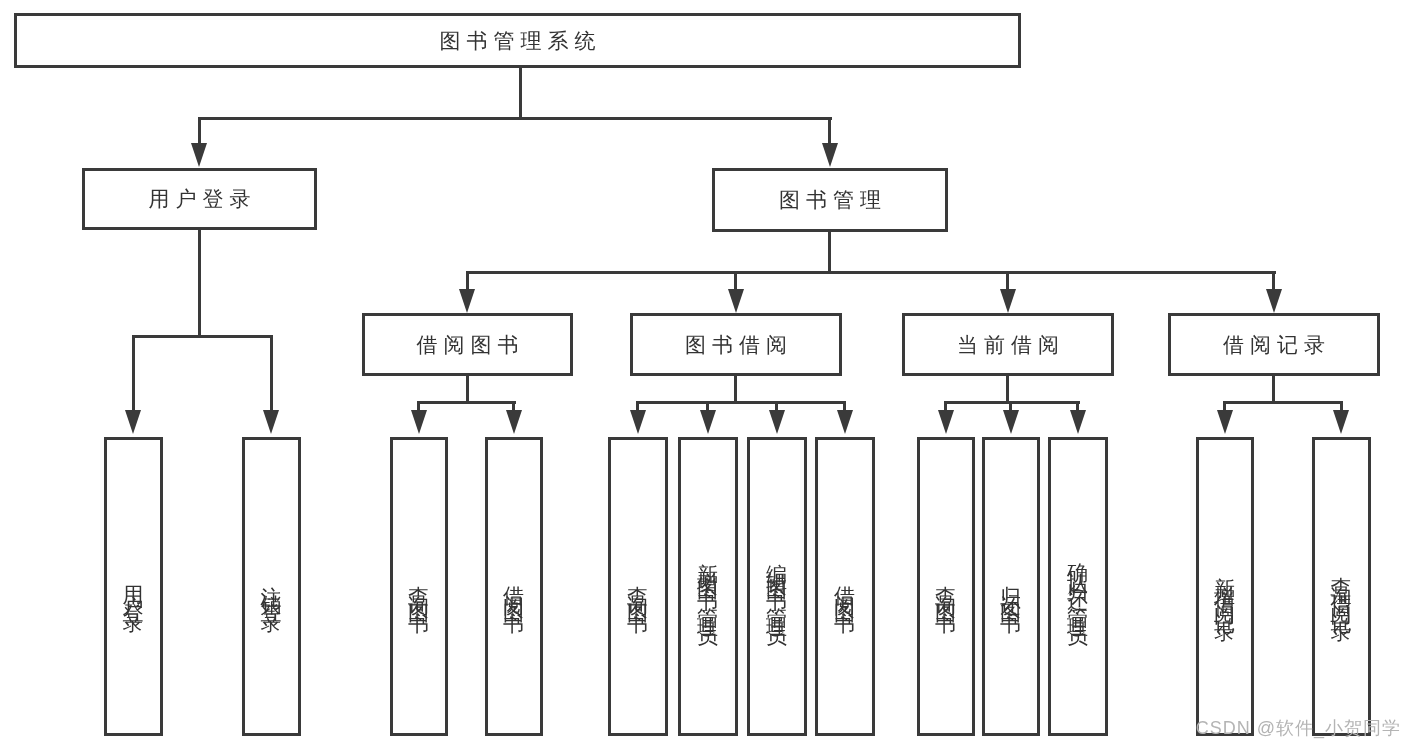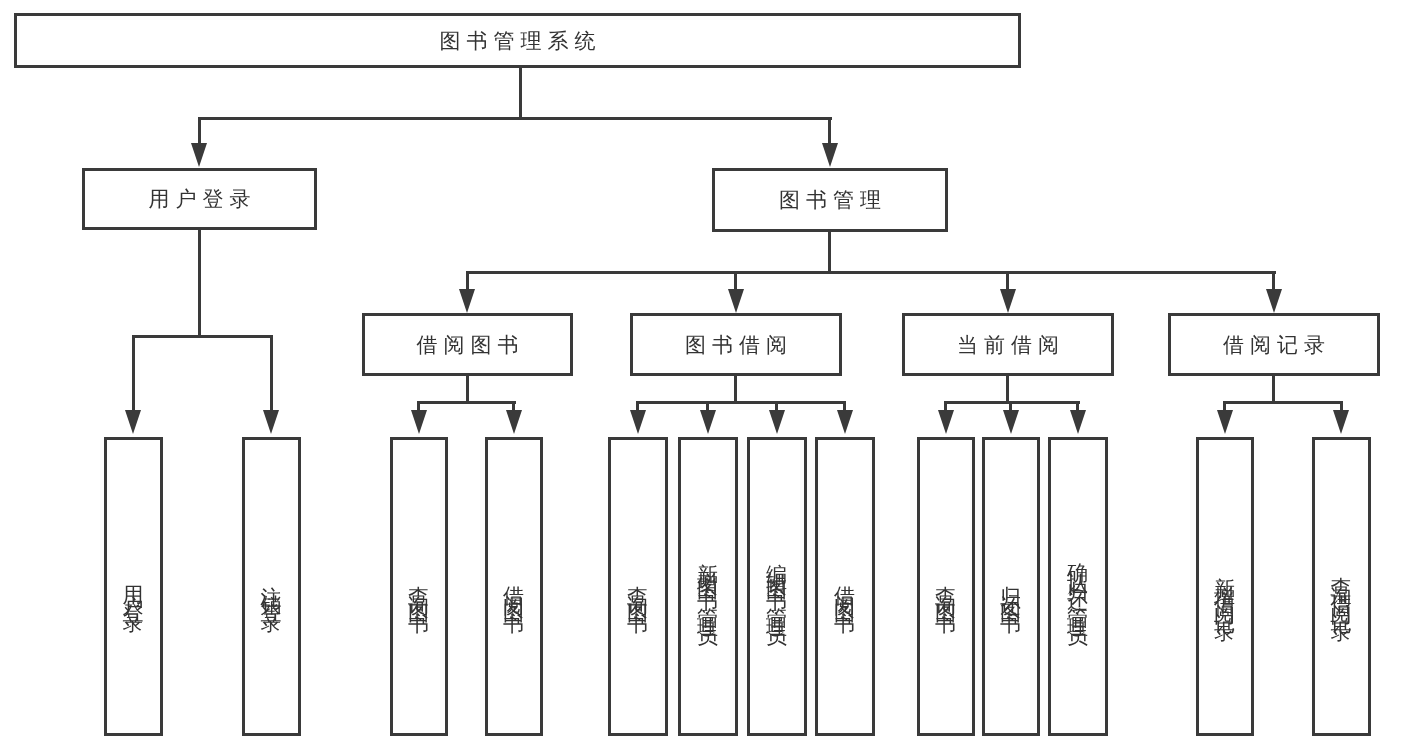--- a/index.html
+++ b/index.html
@@ -152,14 +152,15 @@
     <span class="leaf-label">确认归还（管理员）</span>
   </div>
 
   <div class="box" style="left:1196px;top:437px;width:58px;height:299px;">
     <span class="leaf-label">新增借阅记录</span>
   </div>
   <div class="box" style="left:1312px;top:437px;width:59px;height:299px;">
     <span class="leaf-label">查询借阅记录</span>
   </div>
 
+  <div class="watermark">CSDN @软件_小贺同学</div>
 
 </div>
 
 </body></html>

